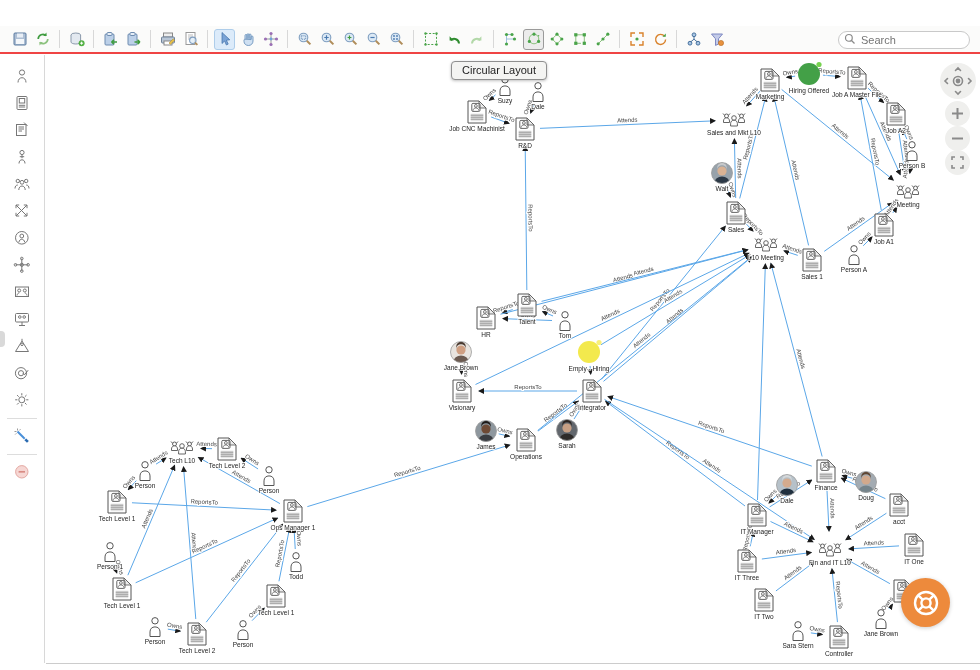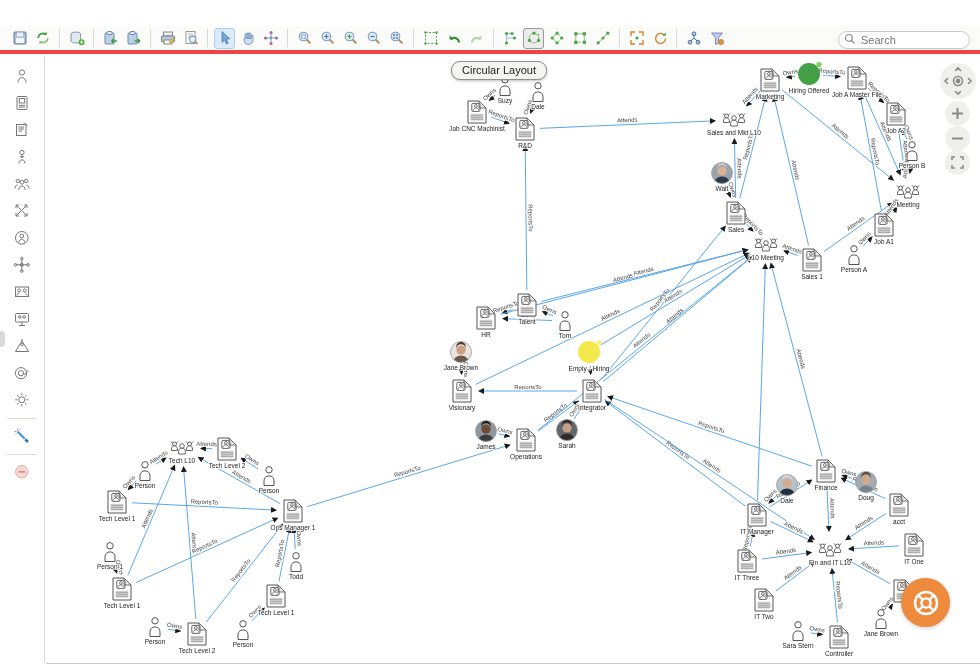--- a/index.html
+++ b/index.html
@@ -2,40 +2,40 @@
 <html><head>
 <meta charset="utf-8">
 <style>
   html,body{margin:0;padding:0;background:#fff;font-family:"Liberation Sans",sans-serif;}
   #app{position:relative;width:980px;height:670px;overflow:hidden;background:#fff;}
   
   .tabbar{position:absolute;left:0;top:0;width:980px;height:26px;background:#ebebe9;border-bottom:1px solid #c6c6c6;display:flex;align-items:flex-end;padding-left:55px;box-sizing:border-box;}
   .tab{font-size:11px;color:#333;padding:3px 12px 4px;border:1px solid #b9b9b9;border-bottom:none;border-radius:4px 4px 0 0;background:#f7f7f6;margin-right:2px;}
   .tab.active{background:#c9c9c7;border-color:#a6a6a4;}
   
-  .toolbar{position:absolute;left:0;top:26px;width:980px;height:28px;background:#fbfbfa;border-bottom:4px solid #ef4444;display:flex;align-items:center;padding-left:8px;box-sizing:border-box;}
+  .toolbar{position:absolute;left:0;top:26px;width:980px;height:28px;background:#fbfbfa;border-bottom:2px solid #ef4444;display:flex;align-items:center;padding-left:8px;box-sizing:border-box;}
   .tb-btn{width:21px;height:21px;border:1px solid transparent;border-radius:3px;display:flex;align-items:center;justify-content:center;margin:0 1px;background:transparent;padding:0;}
   .tb-btn svg{width:16px;height:16px;}
   .tb-btn.sel-blue{background:#dcebfa;border-color:#aecdea;}
   .tb-btn.sel-gray{background:#ececec;border-color:#9a9a9a;}
   .tb-sep{width:1px;height:18px;background:#d8d8d8;margin:0 5px;}
   .searchbox{position:absolute;right:10px;top:4px;width:132px;height:18px;}
   .searchbox input{width:100%;height:100%;border:1px solid #c9c9c9;border-radius:10px;padding:0 6px 0 22px;font-size:11px;color:#444;box-sizing:border-box;outline:none;background:#fff;}
   .searchbox svg{position:absolute;left:6px;top:3px;width:12px;height:12px;}
   
   .bodyarea{position:absolute;left:0;top:55px;width:980px;height:615px;}
   .palette{position:absolute;left:0;top:0;width:45px;height:608px;border-right:1px solid #d8d8d8;background:#fff;display:flex;flex-direction:column;align-items:center;padding-top:8px;box-sizing:border-box;}
   .pal-btn{width:26px;height:26px;display:flex;align-items:center;justify-content:center;margin:0 0 1px;background:transparent;border:none;padding:0;}
   .pal-btn svg{width:18px;height:18px;}
   .pal-sep{width:30px;height:1px;background:#ddd;margin:4px 0;}
   .pal-handle{position:absolute;left:0;top:276px;width:5px;height:16px;background:#d9d9d9;border-radius:0 4px 4px 0;}
   .canvas{position:absolute;left:46px;top:0;width:934px;height:608px;border-bottom:1px solid #ccc;background:#fff;overflow:hidden;}
   .canvas svg.graph{position:absolute;left:0;top:0;}
   
-  .tooltip{position:absolute;left:451px;top:6px;background:#f4f4f2;border:1px solid #8f8f8f;border-radius:9px;padding:2px 10px 3px;font-size:11px;color:#222;box-shadow:0 1px 3px rgba(0,0,0,.25);white-space:nowrap;}
+  .tooltip{position:absolute;left:451px;top:6px;background:#f4f4f2;border:1px solid #8f8f8f;border-radius:4px;padding:2px 10px 3px;font-size:11px;color:#222;box-shadow:0 1px 3px rgba(0,0,0,.25);white-space:nowrap;}
   
   .navpad{position:absolute;left:940px;top:8px;width:36px;height:36px;border-radius:50%;background:#efefed;display:flex;align-items:center;justify-content:center;}
   .ctrl{position:absolute;left:945px;width:25px;height:25px;border-radius:50%;background:#efefed;border:none;color:#8a8a8a;font-size:15px;line-height:1;display:flex;align-items:center;justify-content:center;padding:0;}
   
   .fab{position:absolute;left:901px;top:523px;width:49px;height:49px;border-radius:50%;background:#ed8a3c;border:none;display:flex;align-items:center;justify-content:center;box-shadow:0 1px 4px rgba(0,0,0,.2);}
 </style>
 </head>
 <body>
 
 <div id="app">

